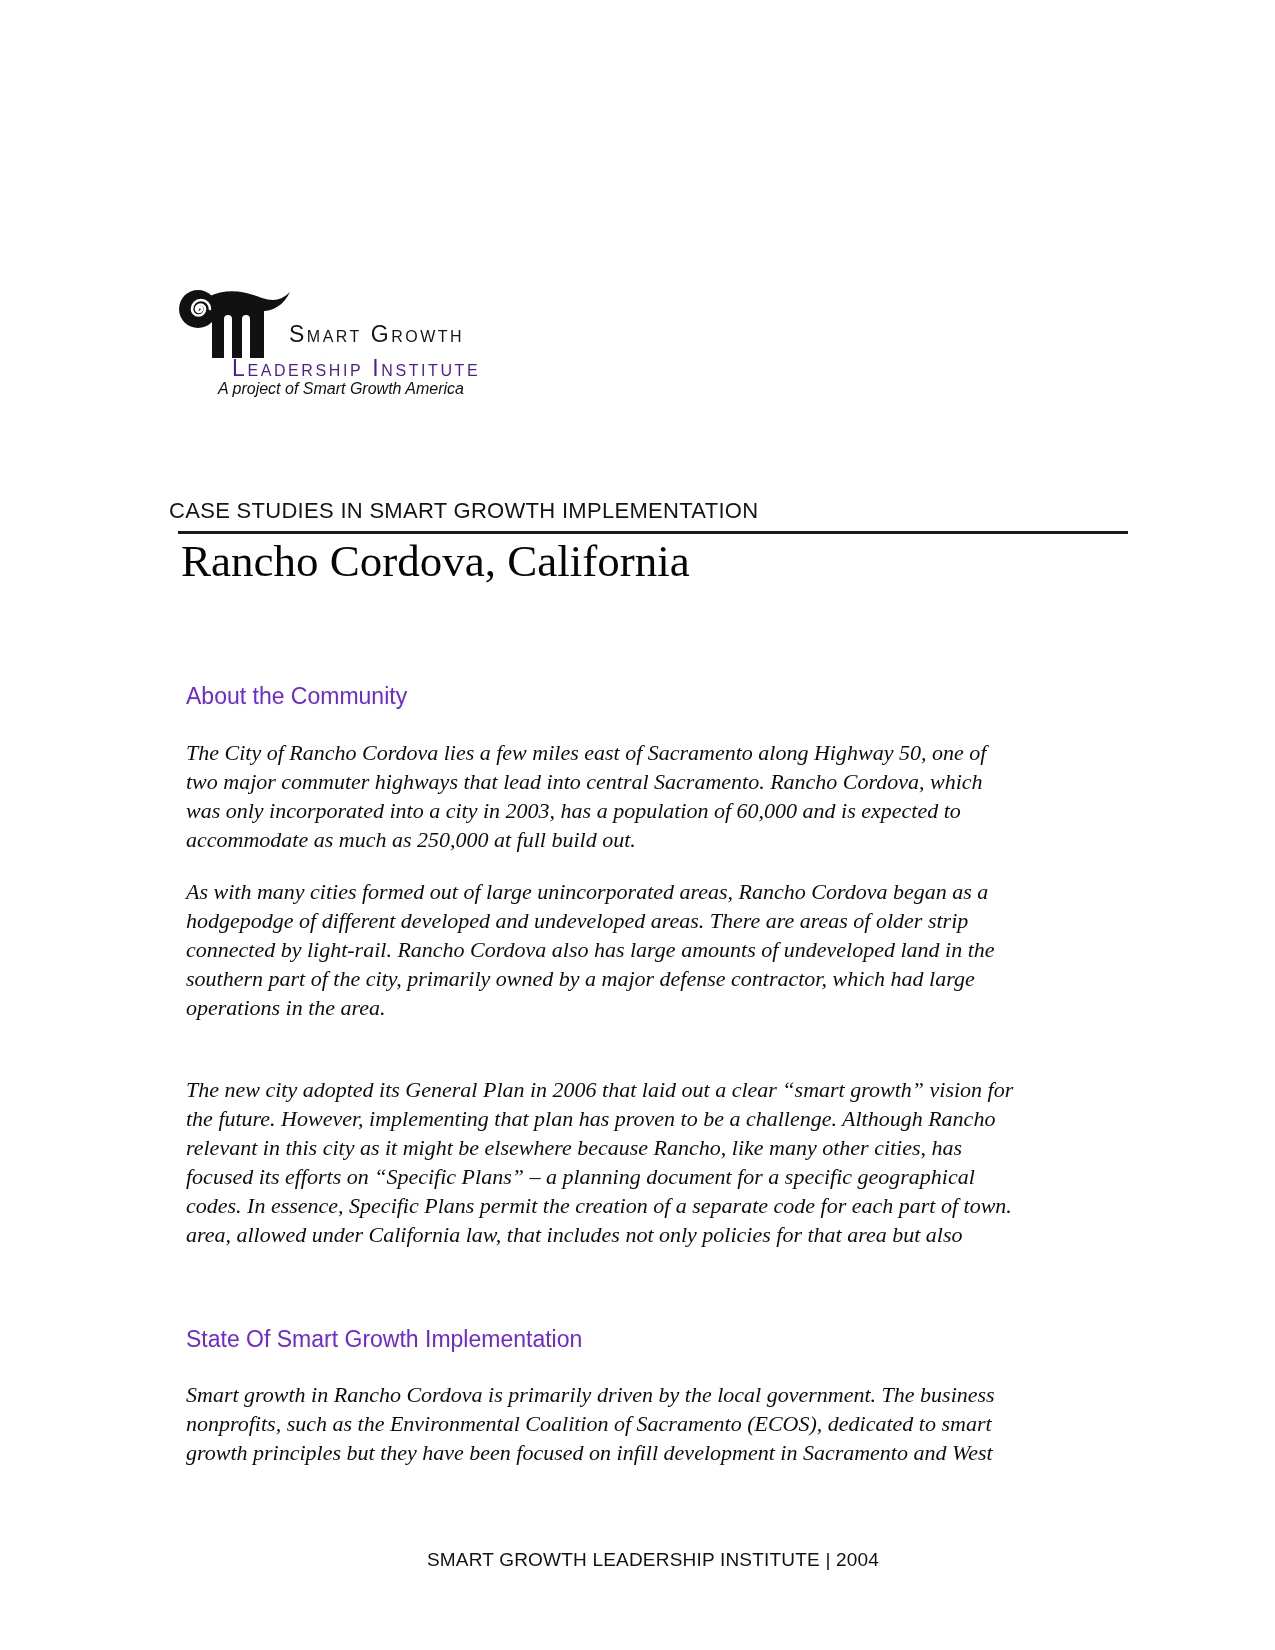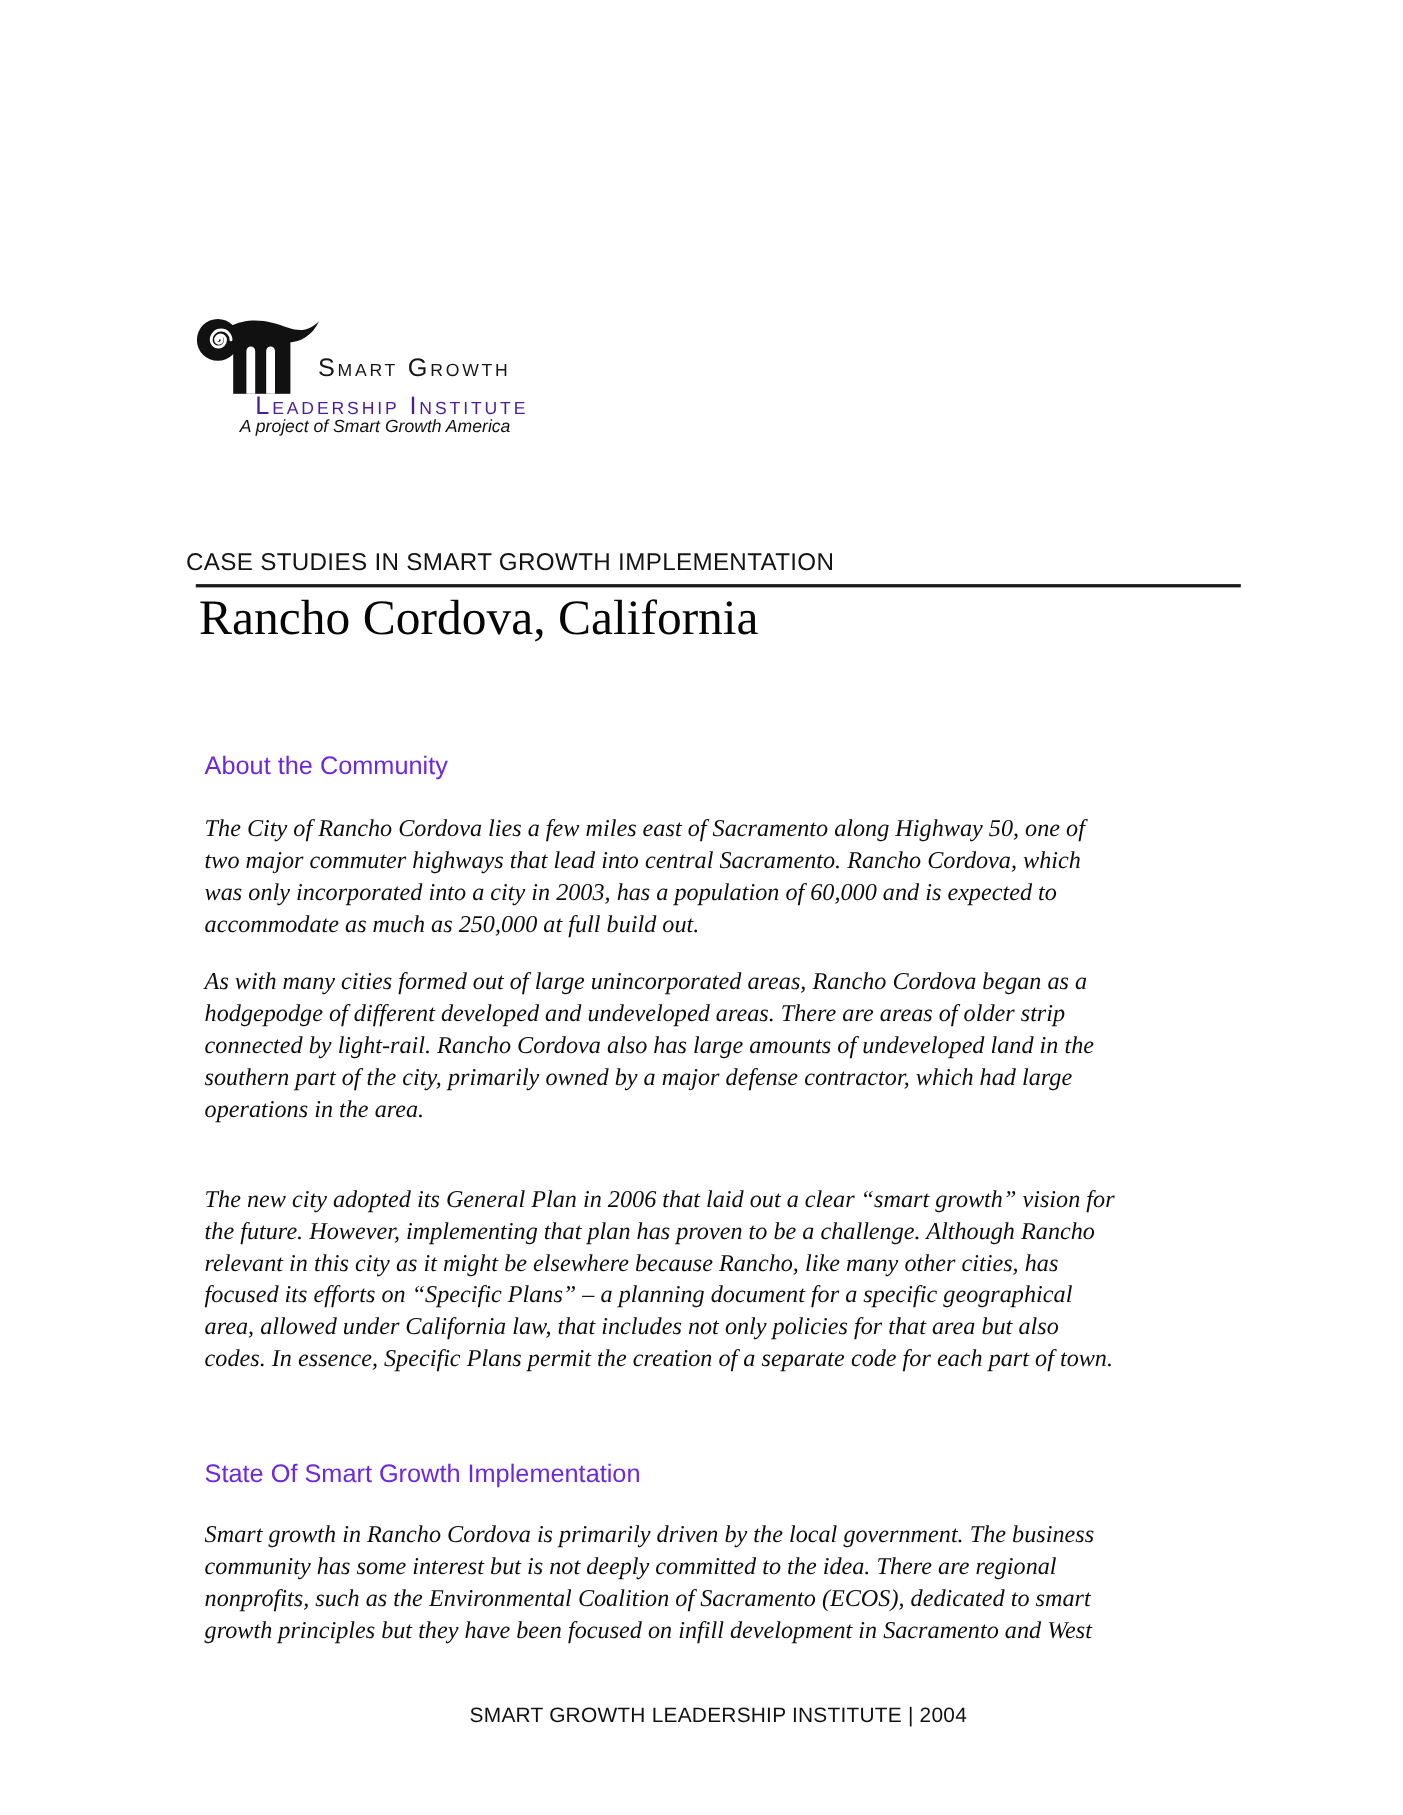--- a/index.html
+++ b/index.html
@@ -110,28 +110,27 @@
     <div class="line">connected by light-rail. Rancho Cordova also has large amounts of undeveloped land in the</div>
     <div class="line">southern part of the city, primarily owned by a major defense contractor, which had large</div>
     <div class="line">operations in the area.</div>
   </div>
 
   <div class="body-par p3">
     <div class="line">The new city adopted its General Plan in 2006 that laid out a clear “smart growth” vision for</div>
     <div class="line">the future. However, implementing that plan has proven to be a challenge. Although Rancho</div>
     <div class="line">relevant in this city as it might be elsewhere because Rancho, like many other cities, has</div>
     <div class="line">focused its efforts on “Specific Plans” – a planning document for a specific geographical</div>
+    <div class="line">codes. In essence, Specific Plans permit the creation of a separate code for each part of town.</div>
     <div class="line">area, allowed under California law, that includes not only policies for that area but also</div>
-    <div class="line">codes. In essence, Specific Plans permit the creation of a separate code for each part of town.</div>
   </div>
 
   <div class="sec-heading sans h-state">State Of Smart Growth Implementation</div>
 
   <div class="body-par p4">
     <div class="line">Smart growth in Rancho Cordova is primarily driven by the local government. The business</div>
-    <div class="line">community has some interest but is not deeply committed to the idea. There are regional</div>
     <div class="line">nonprofits, such as the Environmental Coalition of Sacramento (ECOS), dedicated to smart</div>
     <div class="line">growth principles but they have been focused on infill development in Sacramento and West</div>
   </div>
 
   <div class="footer sans">SMART GROWTH LEADERSHIP INSTITUTE | 2004</div>
 
 </div>
 
 </body></html>

